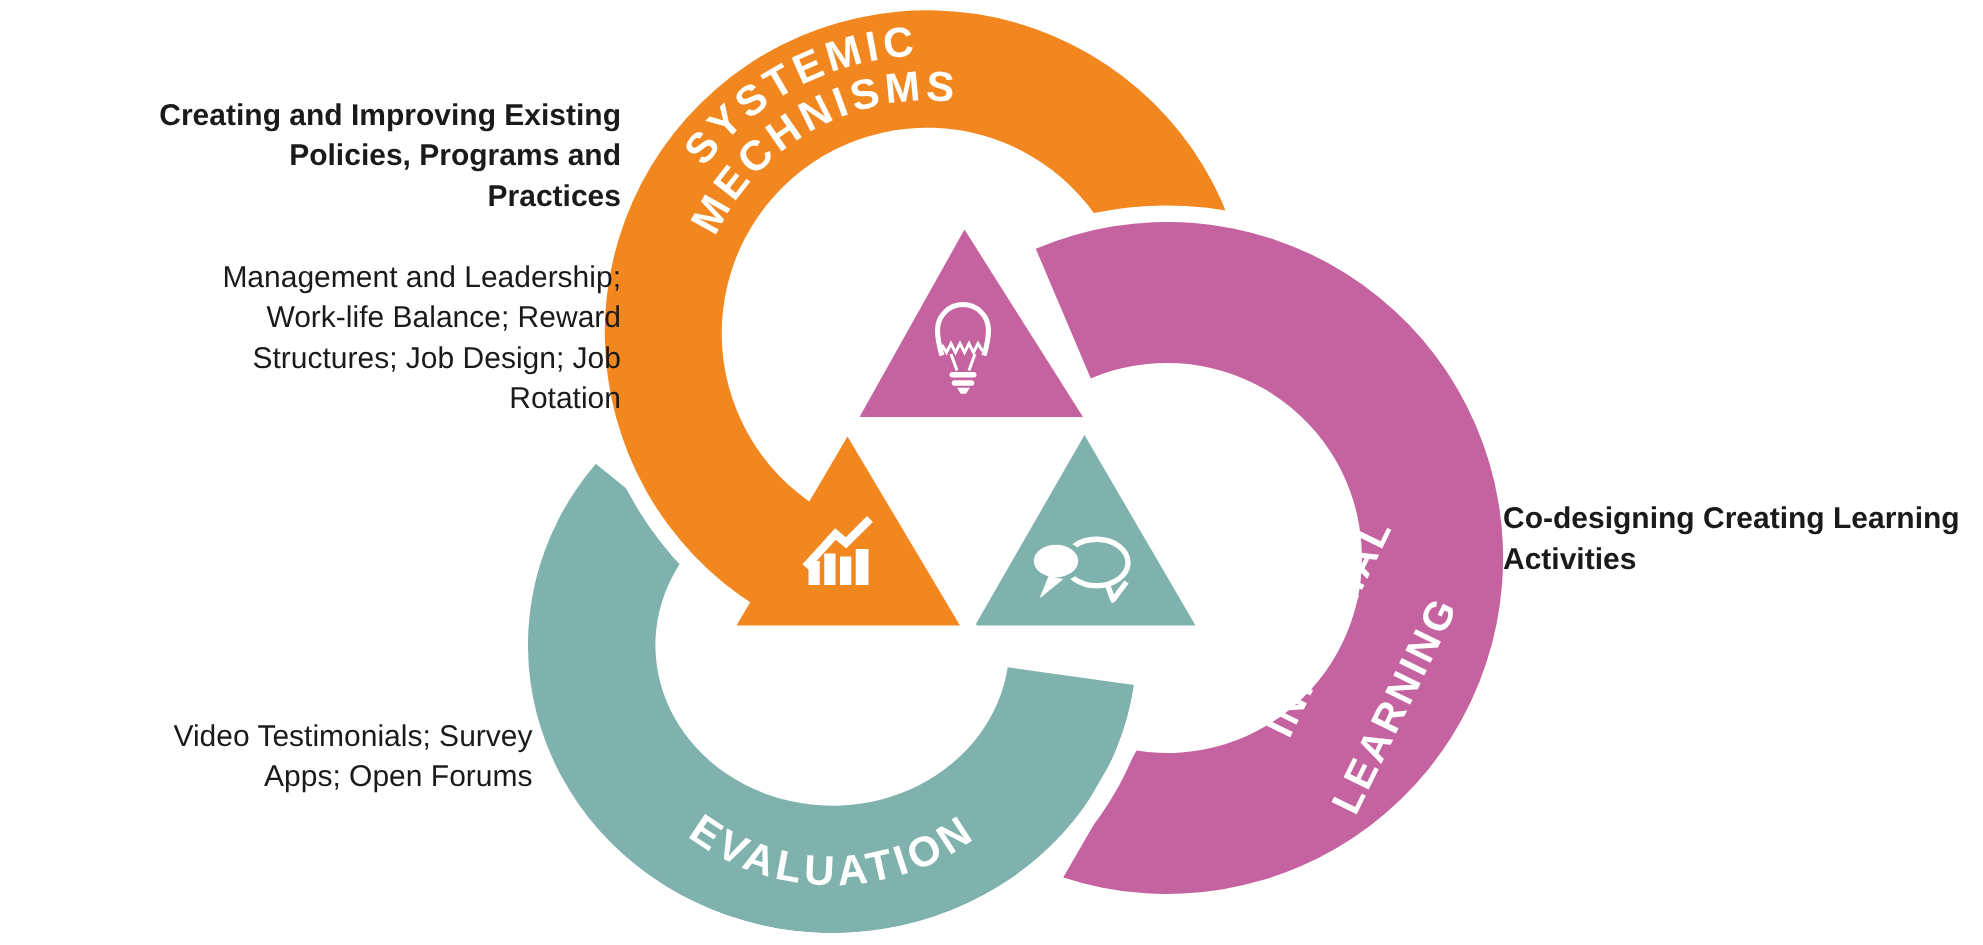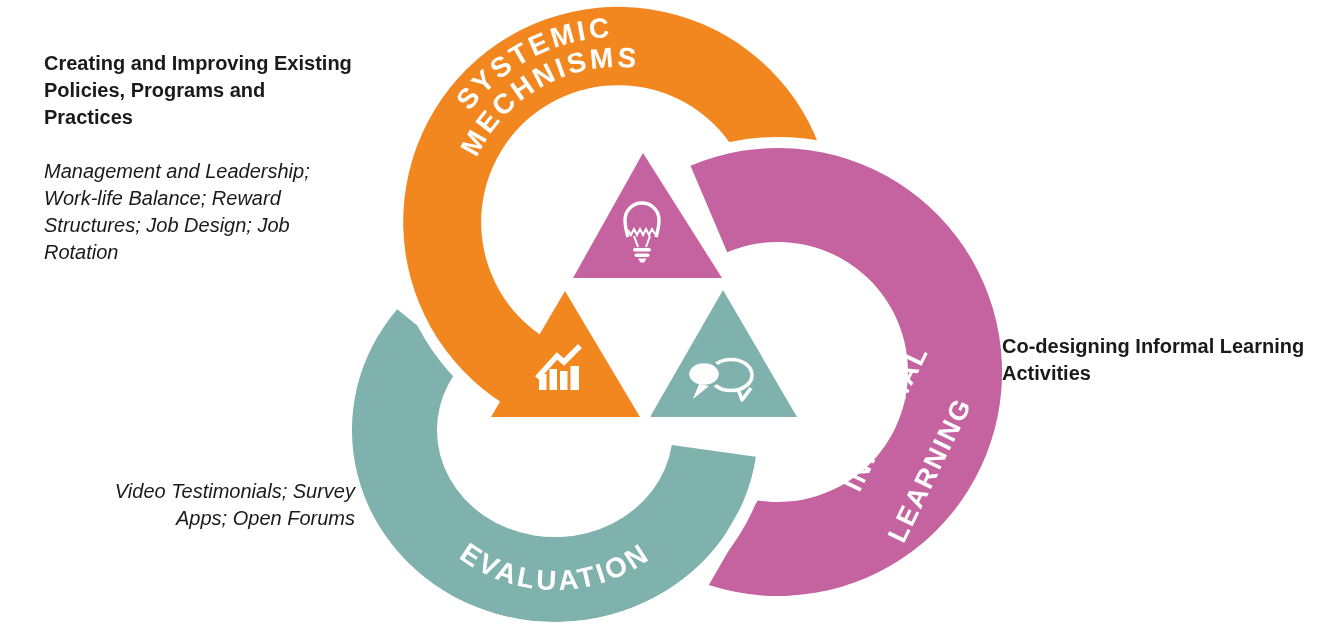--- a/index.html
+++ b/index.html
@@ -7,22 +7,22 @@
     position:relative;width:1322px;height:630px;background:#fff;overflow:hidden;
     font-family:"Liberation Sans",sans-serif;
   }
   .stage svg{position:absolute;left:0;top:0;}
   .annotation{
     position:absolute;
     font-size:20px;line-height:27px;color:#1a1a1a;
     white-space:pre-line;
   }
   .annotation .title{font-weight:700;}
-  .annotation .detail{font-style:italic;}
-  .ann-systemic{left:44px;top:23px;width:370px;}
+  .annotation .detail{}
+  .ann-systemic{left:44px;top:37px;width:370px;text-align:right;}
   .ann-informal{left:1002px;top:306px;width:318px;text-align:left;}
   .ann-evaluation{left:24px;top:451px;width:331px;text-align:right;}
   .arc-label{fill:#fff;font-weight:700;font-size:28px;letter-spacing:3px;}
   .arc-label-small{fill:#fff;font-weight:700;font-size:27px;letter-spacing:2px;}
   .halo{fill:none;stroke:#fff;stroke-width:22;stroke-linejoin:round;}
 </style>
 </head>
 <body>
 
 <div class="stage">
@@ -102,21 +102,21 @@
     <div class="title">Creating and Improving Existing
 Policies, Programs and
 Practices</div>
     <div class="detail">Management and Leadership;
 Work-life Balance; Reward
 Structures; Job Design; Job
 Rotation</div>
   </div>
 
   <div class="annotation ann-informal">
-    <div class="title">Co-designing Informal Learning
+    <div class="title">Co-designing Creating Learning
 Activities</div>
   </div>
 
   <div class="annotation ann-evaluation">
     <div class="detail">Video Testimonials; Survey
 Apps; Open Forums</div>
   </div>
 
 </div>
 

